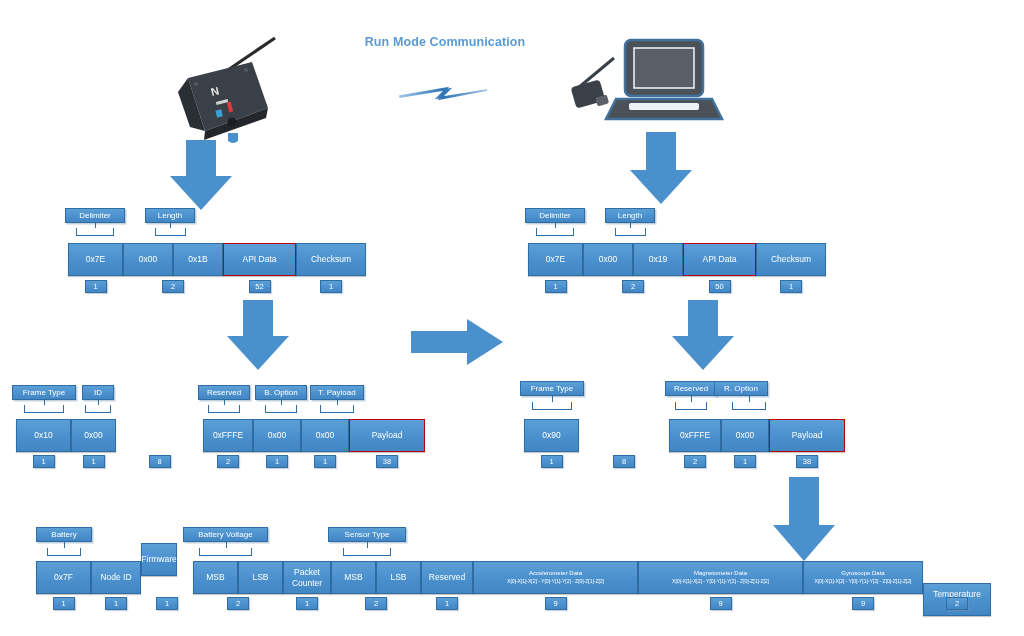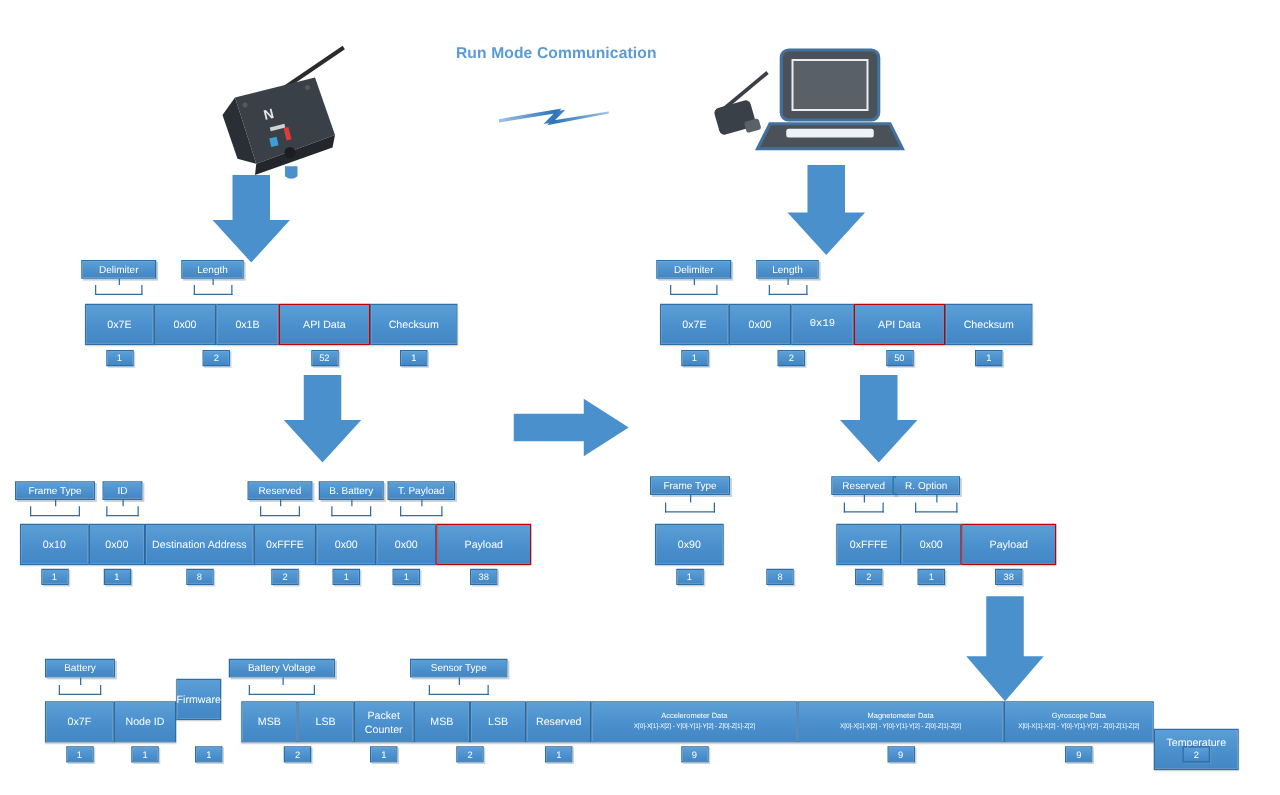--- a/index.html
+++ b/index.html
@@ -131,43 +131,42 @@
     <div class="badge" style="left: 320px; top: 280px;">1</div>
     <div class="brk" style="left: 76.4px; top: 228px; width: 37.2px;"></div>
     <div class="brk" style="left: 154.5px; top: 228px; width: 31px;"></div>
     <div class="lbl" style="left: 525px; top: 208px; width: 60px;">Delimiter</div>
     <div class="stem" style="left: 555px; top: 223px; height: 5px;"></div>
     <div class="lbl" style="left: 605px; top: 208px; width: 50px;">Length</div>
     <div class="stem" style="left: 630px; top: 223px; height: 5px;"></div>
     <div class="cell" style="left: 528px; top: 243px; width: 55px; height: 33px;">0x7E</div>
     <div class="badge" style="left: 544.5px; top: 280px;">1</div>
     <div class="cell" style="left: 583px; top: 243px; width: 50px; height: 33px;">0x00</div>
-    <div class="cell" style="left: 633px; top: 243px; width: 50px; height: 33px; font-family: Liberation Mono, monospace;">0x19</div>
+    <div class="cell" style="left: 633px; top: 243px; width: 50px; height: 33px;">0x19</div>
     <div class="badge" style="left: 622px; top: 280px;">2</div>
     <div class="cell hl" style="left: 683px; top: 243px; width: 73px; height: 33px;">API Data</div>
     <div class="badge" style="left: 708.5px; top: 280px;">50</div>
     <div class="cell" style="left: 756px; top: 243px; width: 70px; height: 33px;">Checksum</div>
     <div class="badge" style="left: 780px; top: 280px;">1</div>
     <div class="brk" style="left: 536.4px; top: 228px; width: 37.2px;"></div>
     <div class="brk" style="left: 614.5px; top: 228px; width: 31px;"></div>
     <div class="lbl" style="left: 12px; top: 385px; width: 64px;">Frame Type</div>
     <div class="stem" style="left: 44px; top: 400px; height: 5px;"></div>
     <div class="lbl" style="left: 82px; top: 385px; width: 32px;">ID</div>
     <div class="stem" style="left: 98px; top: 400px; height: 5px;"></div>
     <div class="lbl" style="left: 198px; top: 385px; width: 52px;">Reserved</div>
     <div class="stem" style="left: 224px; top: 400px; height: 5px;"></div>
-    <div class="lbl" style="left: 255px; top: 385px; width: 52px;">B. Battery</div>
+    <div class="lbl" style="left: 255px; top: 385px; width: 52px;">B. Option</div>
     <div class="stem" style="left: 281px; top: 400px; height: 5px;"></div>
     <div class="lbl" style="left: 310px; top: 385px; width: 54px;">T. Payload</div>
     <div class="stem" style="left: 337px; top: 400px; height: 5px;"></div>
     <div class="cell" style="left: 16px; top: 419px; width: 55px; height: 33px;">0x10</div>
     <div class="badge" style="left: 32.5px; top: 455px;">1</div>
     <div class="cell" style="left: 71px; top: 419px; width: 45px; height: 33px;">0x00</div>
     <div class="badge" style="left: 82.5px; top: 455px;">1</div>
-    <div class="cell" style="left: 116px; top: 419px; width: 87px; height: 33px;">Destination Address</div>
     <div class="badge" style="left: 148.5px; top: 455px;">8</div>
     <div class="cell" style="left: 203px; top: 419px; width: 50px; height: 33px;">0xFFFE</div>
     <div class="badge" style="left: 217px; top: 455px;">2</div>
     <div class="cell" style="left: 253px; top: 419px; width: 48px; height: 33px;">0x00</div>
     <div class="badge" style="left: 266px; top: 455px;">1</div>
     <div class="cell" style="left: 301px; top: 419px; width: 48px; height: 33px;">0x00</div>
     <div class="badge" style="left: 314px; top: 455px;">1</div>
     <div class="cell hl" style="left: 349px; top: 419px; width: 76px; height: 33px;">Payload</div>
     <div class="badge" style="left: 376px; top: 455px;">38</div>
     <div class="brk" style="left: 24.16px; top: 405px; width: 39.68px;"></div>

